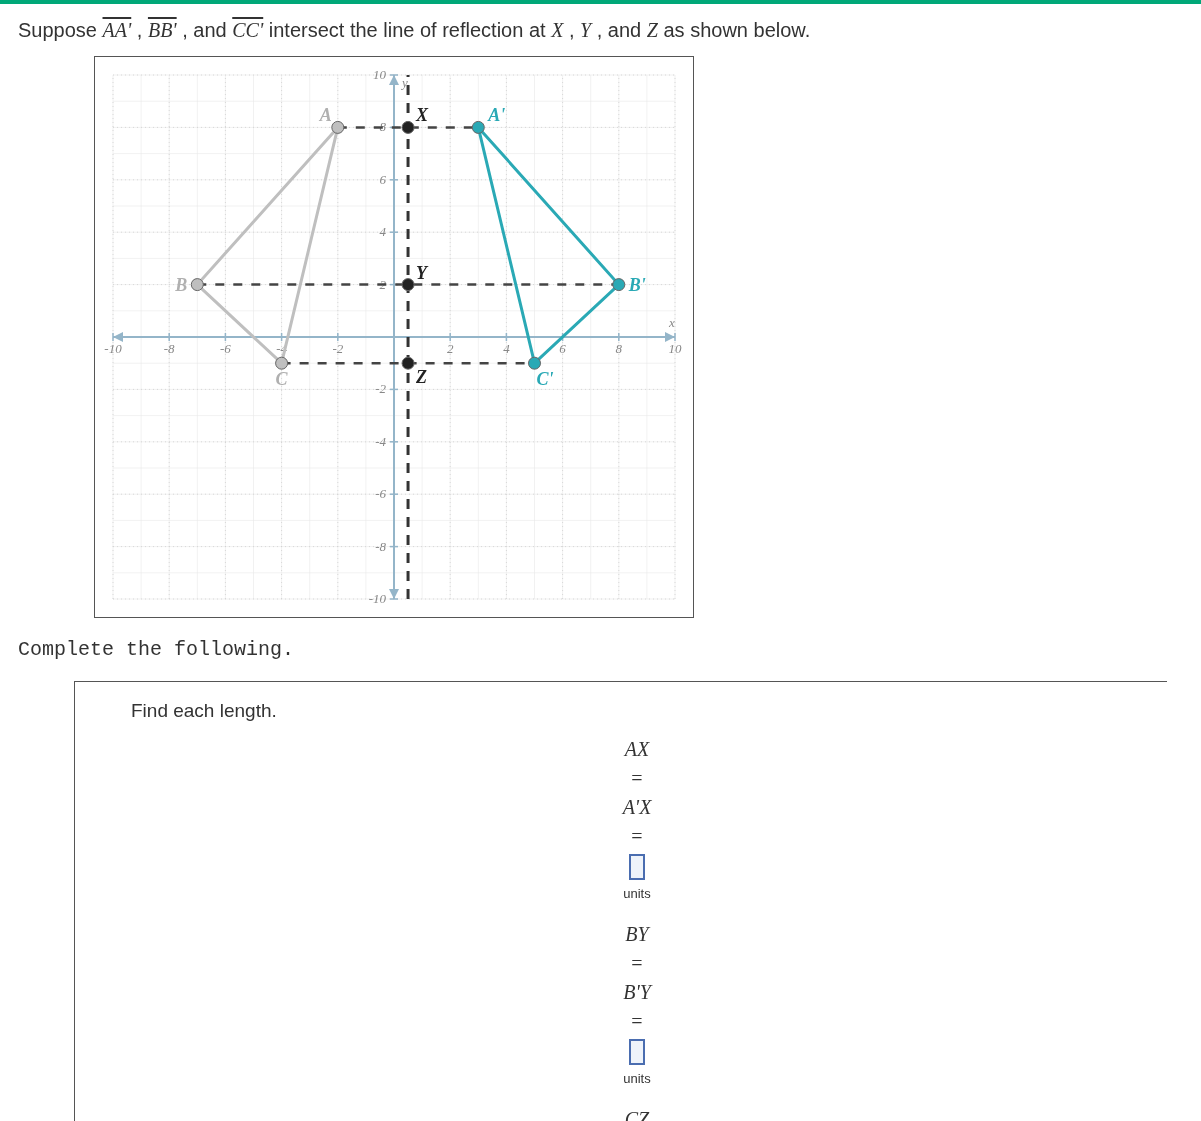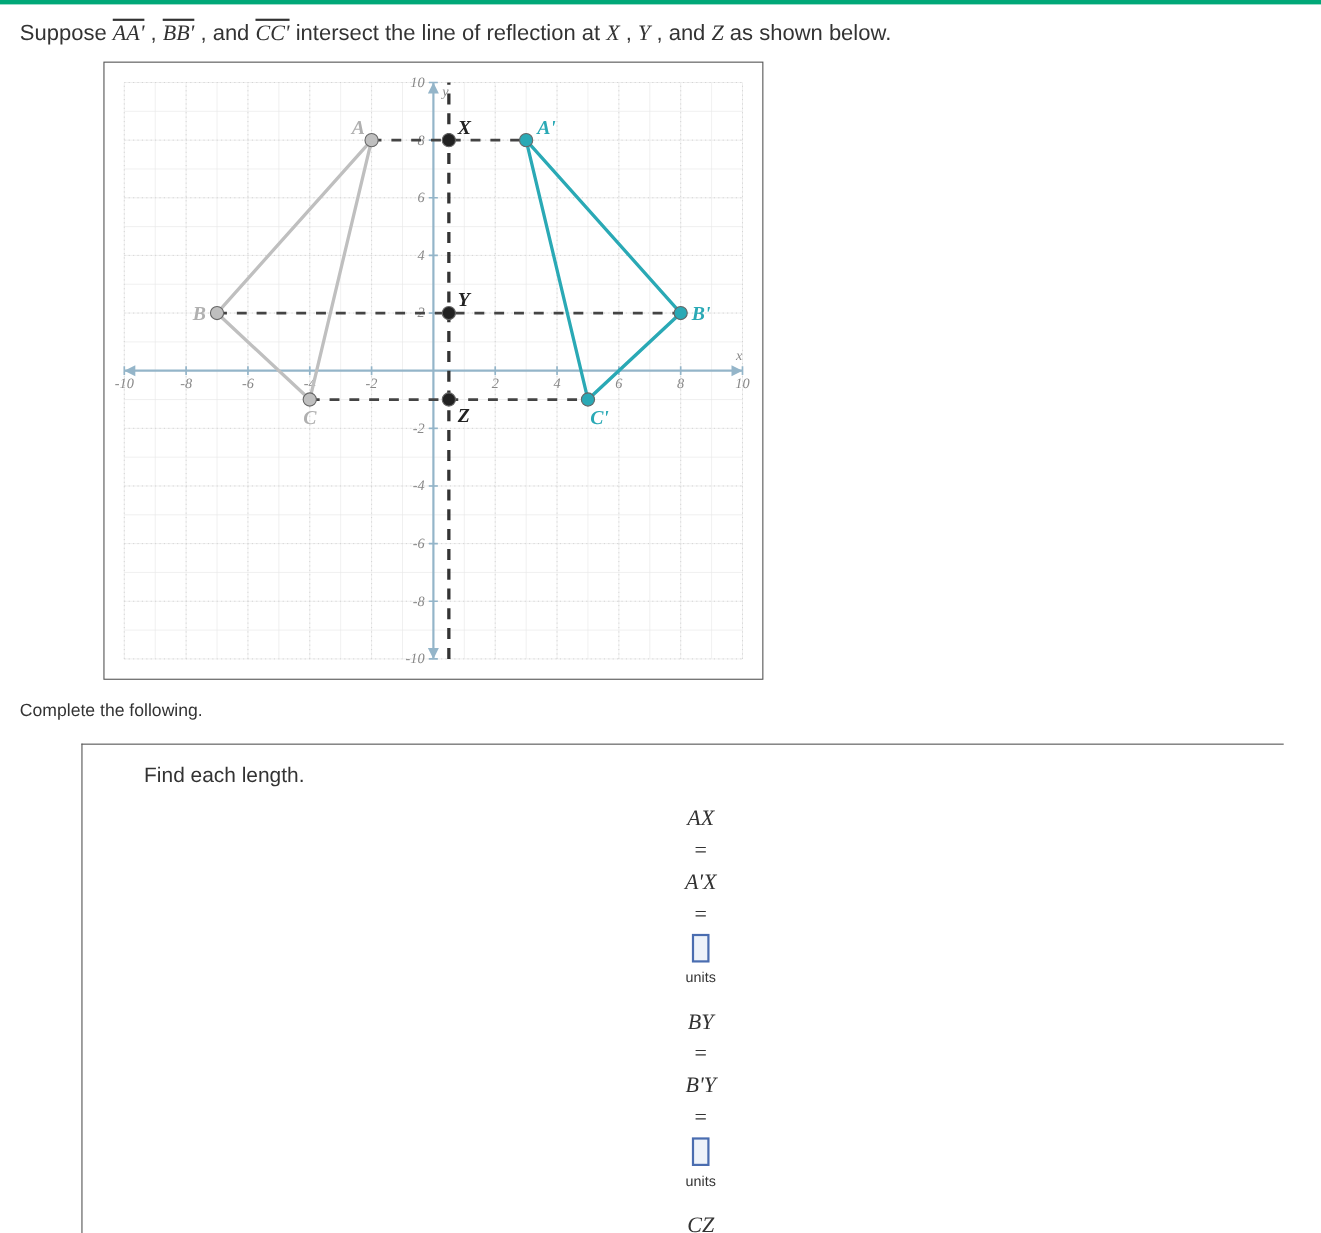--- a/index.html
+++ b/index.html
@@ -31,22 +31,23 @@
     font-style: italic;
     font-family: "Times New Roman", serif;
   }
   .chart-frame {
     border: 1px solid #555;
     width: 600px;
     margin: 0 0 20px 76px;
   }
   svg { display: block; }
   .complete {
-    font-size: 16px;
+    font-size: 20px;
     margin: 16px 0 20px 0;
+    font-family: Liberation Mono, monospace;
   }
   .answerbox {
     border: 1px solid #555;
     border-right: none;
     margin-left: 56px;
     padding: 18px 24px 8px 24px;
   }
   .part-label {
     font-size: 19px;
     margin-bottom: 10px;

